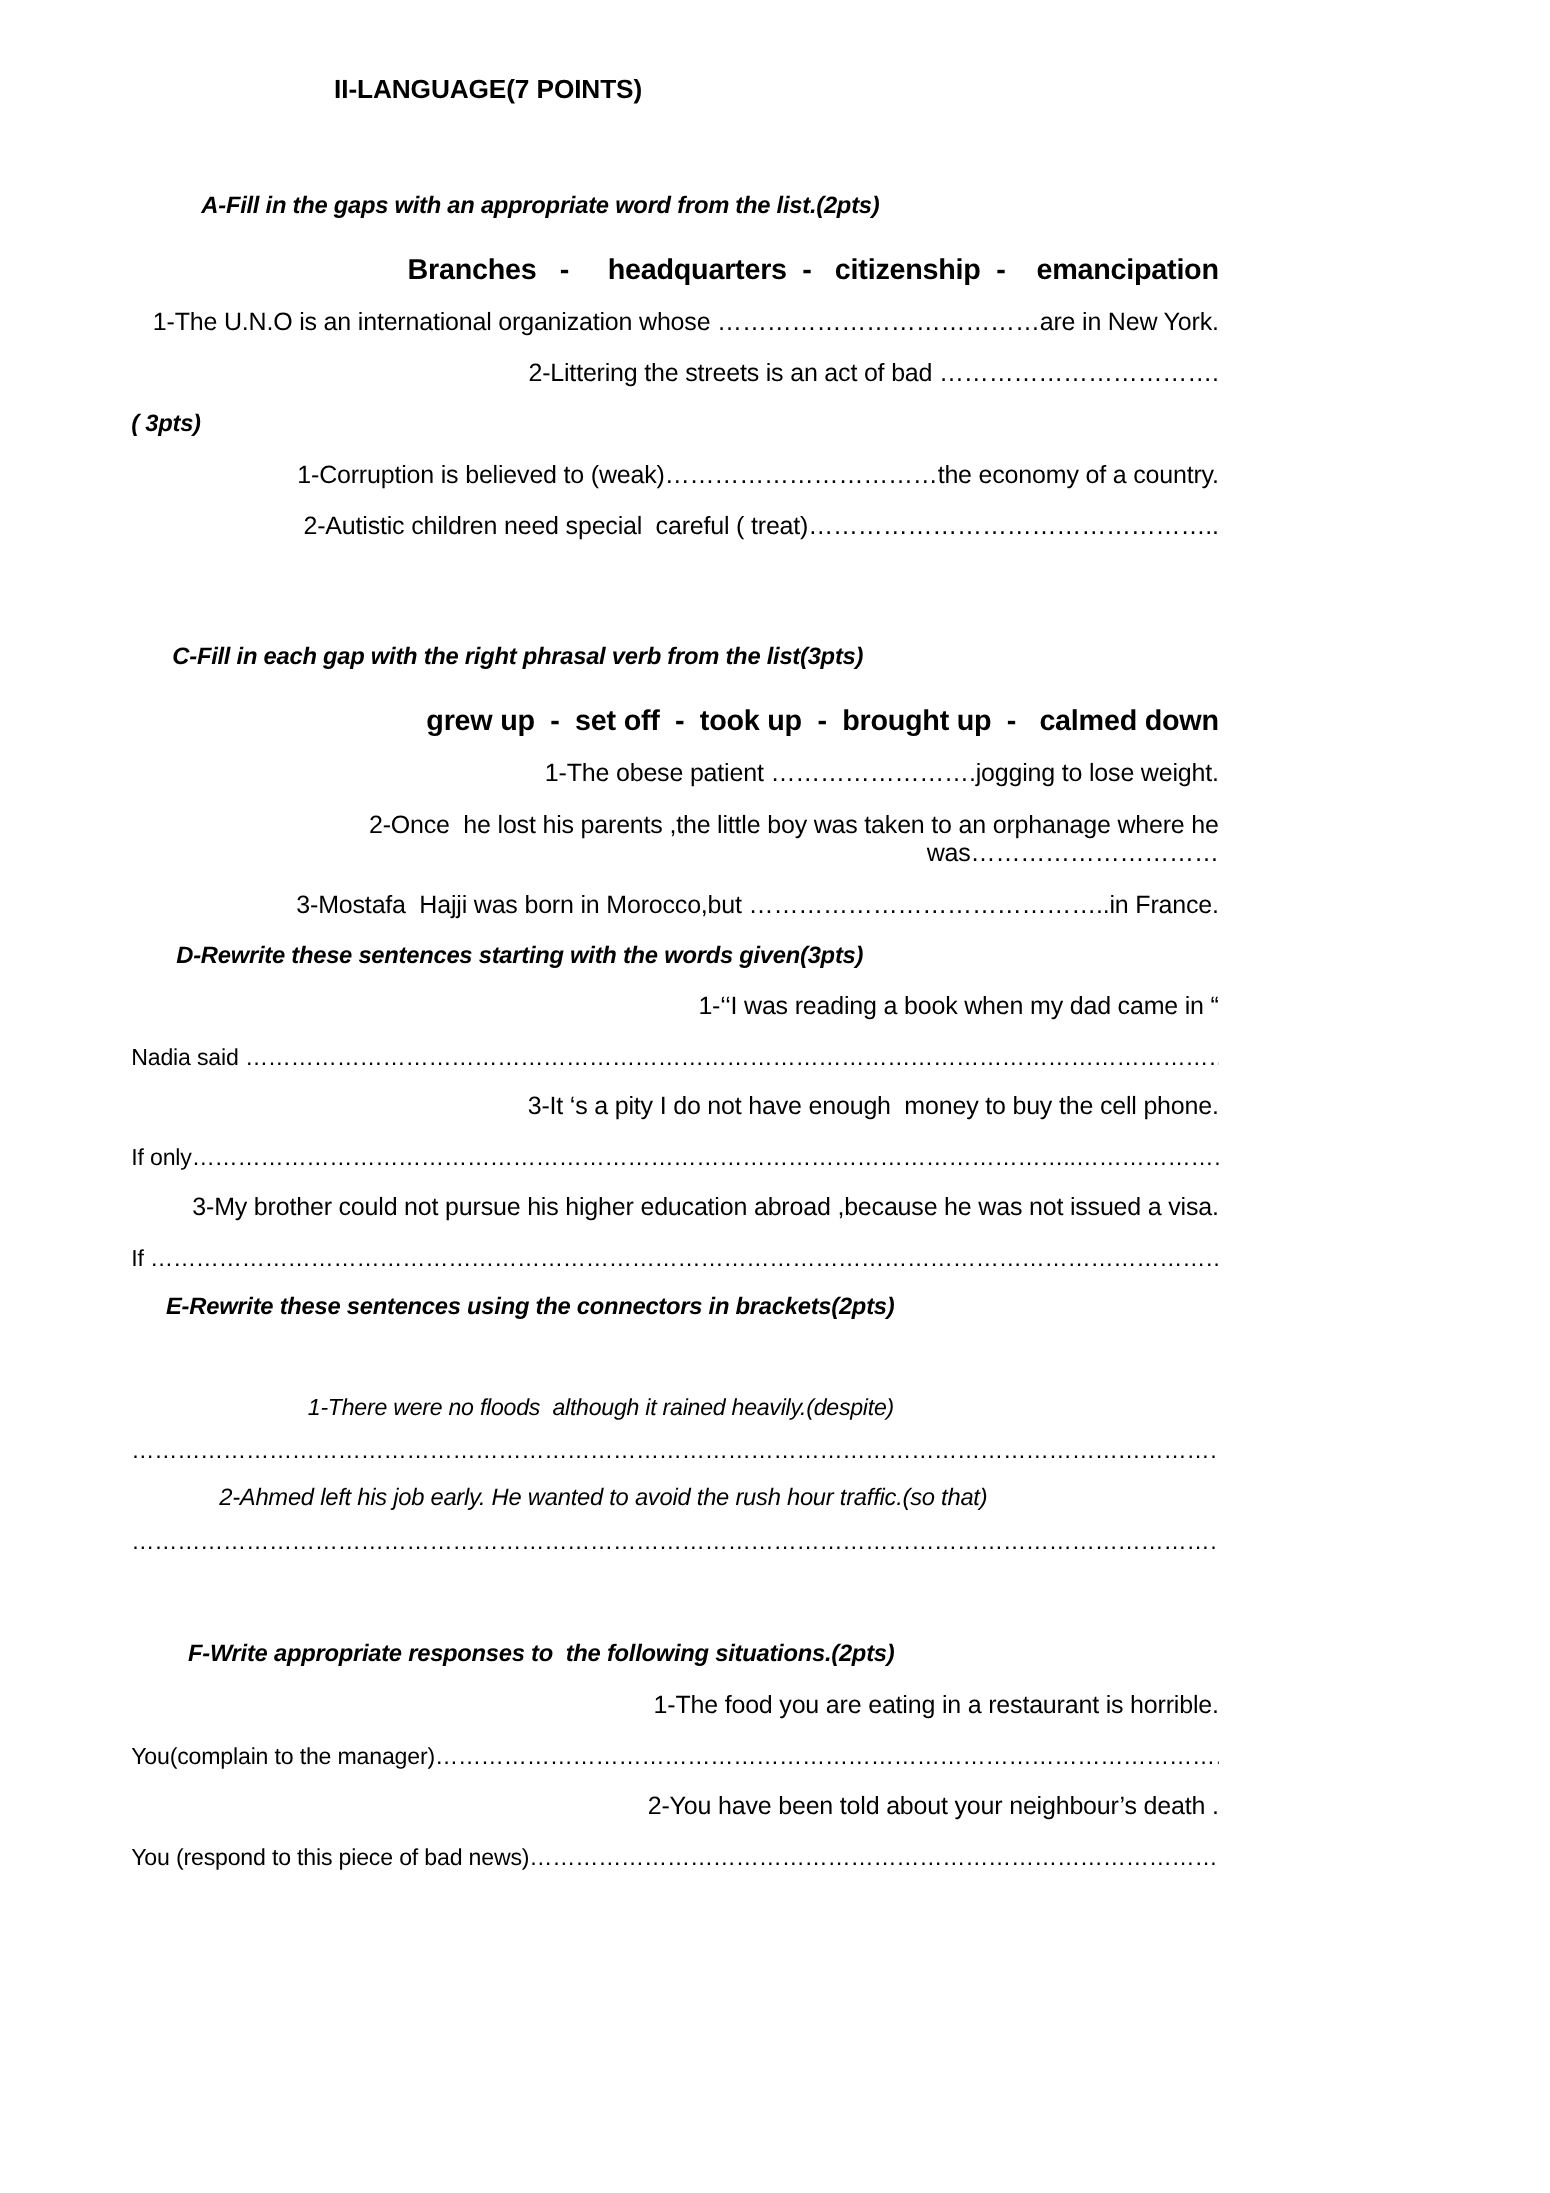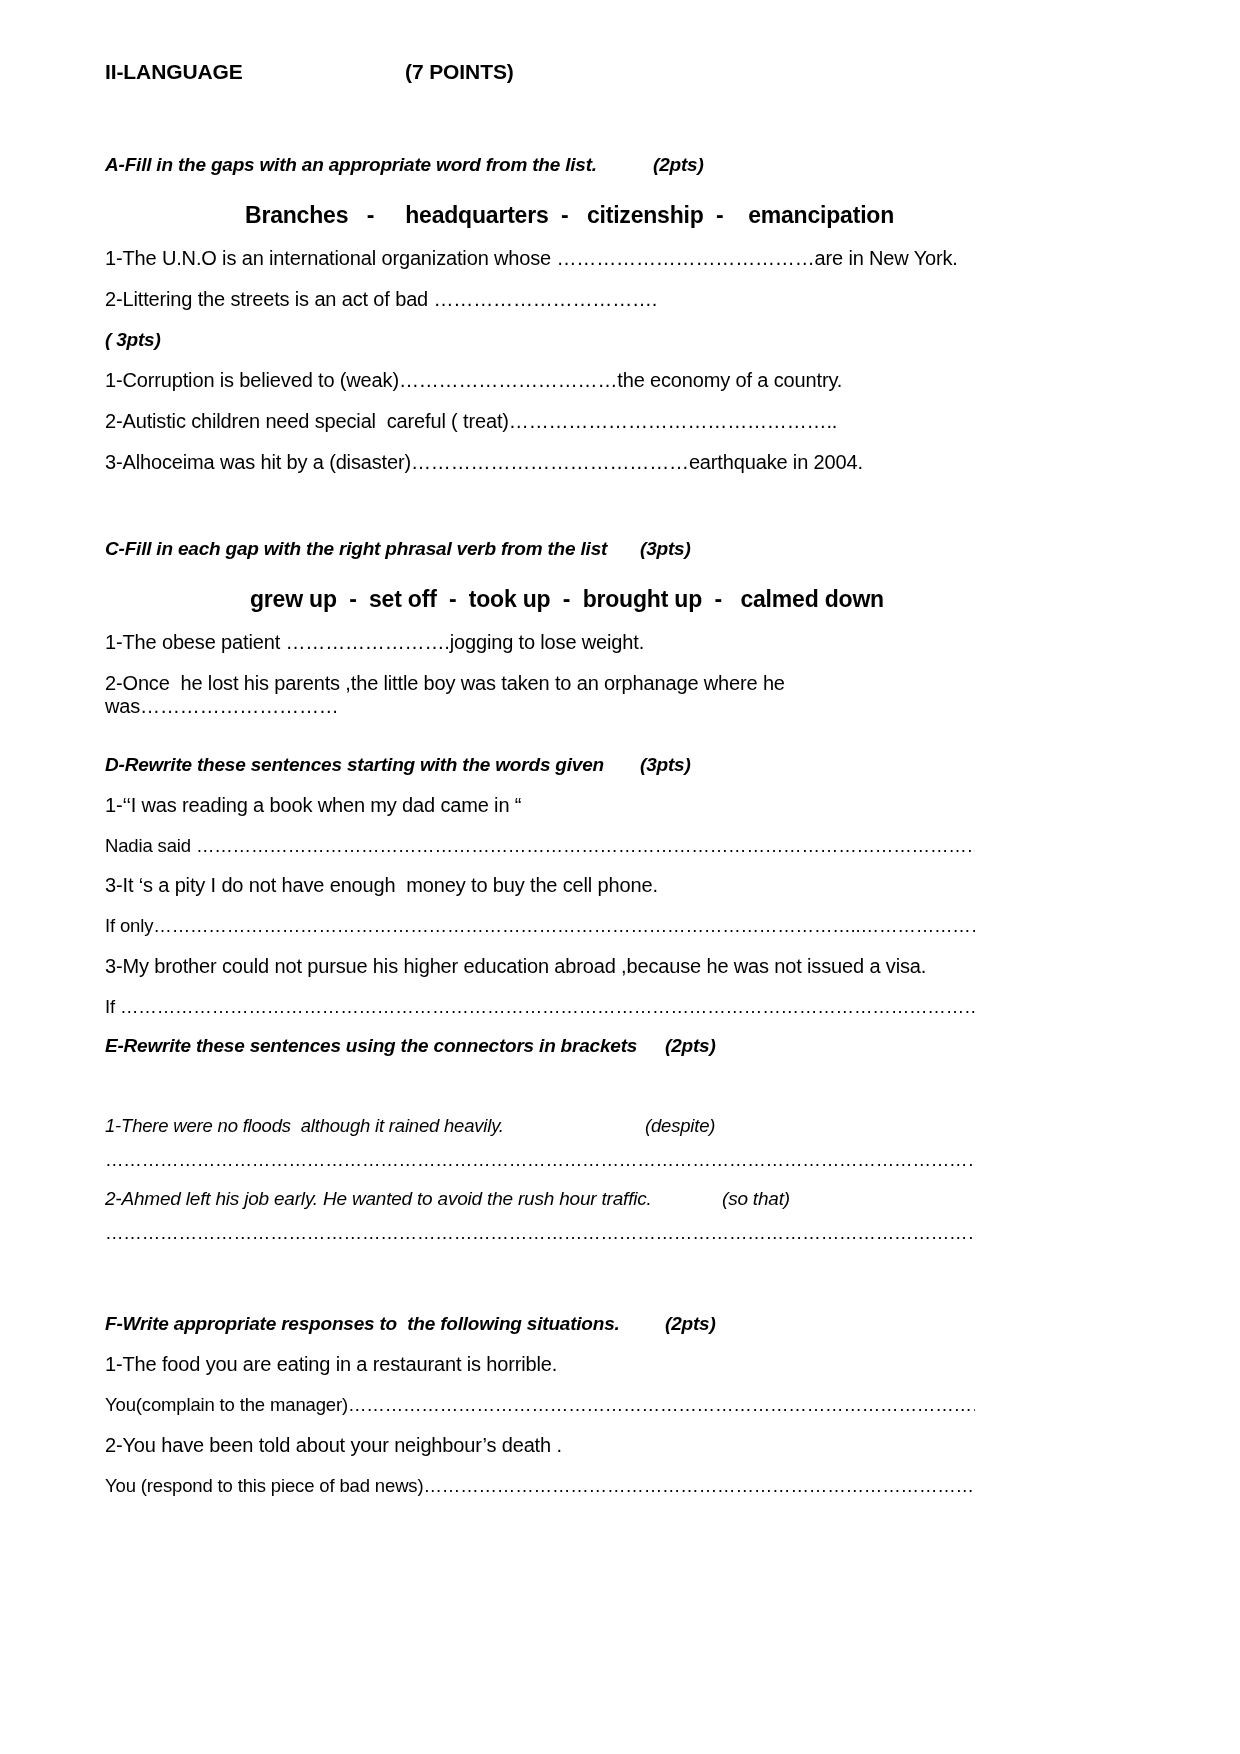--- a/index.html
+++ b/index.html
@@ -14,20 +14,21 @@
     color: #000000;
     position: relative;
     overflow: hidden;
   }
   .page {
     position: relative;
     width: 1240px;
     height: 1754px;
     box-sizing: border-box;
     padding: 0;
+    text-align: right;
   }
   .content {
     position: absolute;
     left: 105px;
     top: 60px;
     width: 870px;
   }
   .title-row {
     display: flex;
     align-items: baseline;
@@ -115,40 +116,40 @@
     <div class="section-head">
       <span>( 3pts)</span>
     </div>
 
     <div class="gap-s"></div>
 
     <div class="item">1-Corruption is believed to (weak)……………………………the economy of a country.</div>
     <div class="gap-s"></div>
     <div class="item">2-Autistic children need special  careful ( treat)…………………………………………..</div>
     <div class="gap-s"></div>
-    <div class="item">3-Alhoceima was hit by a (disaster)……………………………………earthquake in 2004.</div>
 
     <div class="gap-xl"></div>
     <div class="gap-xs"></div>
 
     <div class="section-head">
       <span style="width:535px">C-Fill in each gap with the right phrasal verb from the list</span>
       <span>(3pts)</span>
     </div>
 
     <div class="gap-m"></div>
 
     <div class="wordlist" style="padding-left:145px">grew up  -  set off  -  took up  -  brought up  -   calmed down</div>
 
     <div class="gap-s"></div>
 
     <div class="item">1-The obese patient …………………….jogging to lose weight.</div>
     <div class="gap-s"></div>
     <div class="item">2-Once  he lost his parents ,the little boy was taken to an orphanage where he was…………………………</div>
     <div class="gap-s"></div>
+    <div class="item">3-Mostafa  Hajji was born in Morocco,but ……………………………………..in France.</div>
 
     <div class="gap-s"></div>
 
     <div class="section-head">
       <span style="width:535px">D-Rewrite these sentences starting with the words given</span>
       <span>(3pts)</span>
     </div>
 
     <div class="gap-s"></div>
 

